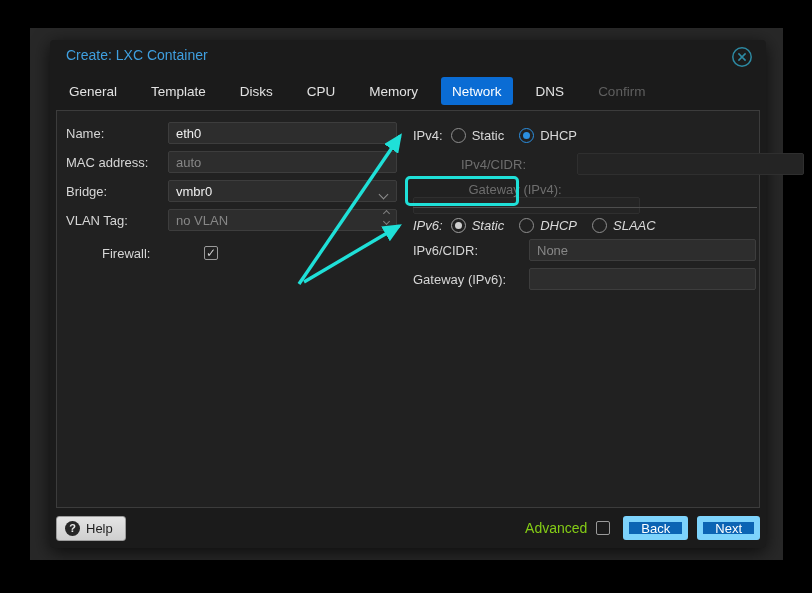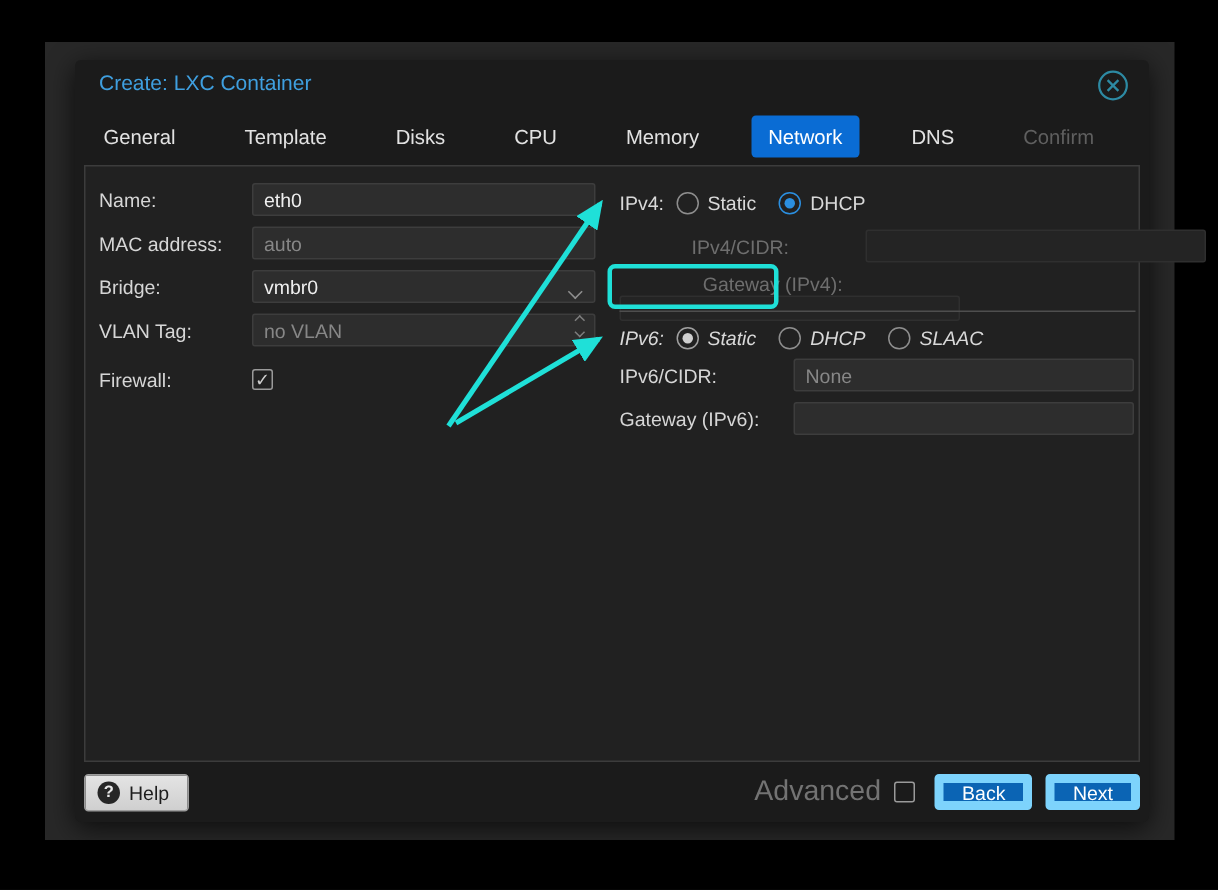--- a/index.html
+++ b/index.html
@@ -4,21 +4,21 @@
 <style>
   html,body{margin:0;padding:0;background:#000;}
   *{box-sizing:border-box;font-family:"Liberation Sans","DejaVu Sans",sans-serif;}
   #stage{position:relative;width:812px;height:593px;background:#000;overflow:hidden;}
   .backdrop{position:absolute;left:30px;top:28px;width:753px;height:532px;background:#282828;}
   .dialog{position:absolute;left:50px;top:40px;width:716px;height:508px;background:#1b1b1b;
           border-radius:4px;box-shadow:0 4px 18px rgba(0,0,0,.7);}
   .dlg-title{position:absolute;left:16px;top:7px;font-size:14px;color:#3f9fdf;}
   .close-btn{position:absolute;right:13px;top:6px;width:22px;height:22px;cursor:pointer;}
   
-  .tabbar{position:absolute;left:8px;top:37px;height:28px;display:flex;gap:24px;align-items:stretch;}
+  .tabbar{position:absolute;left:8px;top:37px;height:28px;display:flex;gap:12px;align-items:stretch;}
   .tab{padding:0 11px;display:flex;align-items:center;font-size:13.5px;color:#e2e2e2;border-radius:3px;cursor:pointer;}
   .tab.active{background:#0a6cd4;color:#fff;}
   .tab.disabled{color:#5f5f5f;cursor:default;}
   
   .panel{position:absolute;left:6px;top:70px;width:704px;height:398px;background:#212121;border:1px solid #3c3c3c;}
   .col-left{position:absolute;left:9px;top:0;width:340px;}
   .col-right{position:absolute;left:356px;top:0;width:345px;}
   .frow{position:absolute;display:flex;align-items:center;height:22px;}
   .flabel{width:102px;font-size:13px;color:#d6d6d6;flex:none;}
   .rlabel{width:116px;font-size:13px;color:#d6d6d6;flex:none;}
@@ -50,21 +50,21 @@
   .radio.sel-gray{border-color:#a0a0a0;}
   .radio.sel-gray::after{content:"";width:7px;height:7px;border-radius:50%;background:#cfcfcf;}
   .sep{position:absolute;left:356px;top:96px;width:344px;border-top:1px solid #4e4e4e;}
   
   .footer{position:absolute;left:6px;right:6px;bottom:7px;height:26px;display:flex;align-items:center;justify-content:space-between;}
   .help-btn{height:25px;padding:0 12px 0 8px;background:linear-gradient(#e4e4e4,#cfcfcf);border:1px solid #9c9c9c;
             border-radius:3px;display:flex;align-items:center;gap:6px;font-size:13px;color:#1d1d1d;cursor:pointer;}
   .help-icon{width:15px;height:15px;border-radius:50%;background:#262626;color:#e8e8e8;font-size:11px;font-weight:bold;
              display:flex;align-items:center;justify-content:center;}
   .footer-right{display:flex;align-items:center;gap:9px;}
-  .adv-label{font-size:19px;color:#737373;}
+  .adv-label{font-size:14px;color:#84cc16;}
   .btn-blue{min-width:57px;height:24px;background:#0b64b4;border:6px solid #7dd3fc;border-radius:3px;color:#fff;
             font-size:13px;display:flex;align-items:center;justify-content:center;padding:0 12px;cursor:pointer;}
   
   .annot-svg{position:absolute;left:0;top:0;pointer-events:none;}
   .hl-box{position:absolute;left:405px;top:176px;width:114px;height:30px;border:3px solid #1fe0d8;border-radius:5px;pointer-events:none;}
 </style>
 </head>
 <body>
 
 <div id="stage">
@@ -112,21 +112,21 @@
         <div class="frow" style="top:98px;">
           <span class="flabel">VLAN Tag:</span>
           <div style="position:relative;">
             <input class="tinput" placeholder="no VLAN" style="">
             <span class="spinner">
               <span class="chev up"></span>
               <span class="chev down"></span>
             </span>
           </div>
         </div>
-        <div class="frow" style="top:131px;">
+        <div class="frow" style="top:131px;margin-left:36px;">
           <span class="flabel">Firewall:</span>
           <span class="checkbox">✓</span>
         </div>
       </div>
 
       <div class="col-right">
         <div class="frow radio-row" style="top:13px;">
           <span class="radio-group-label">IPv4:</span>
           <span class="radio-item">
             <span class="radio"></span>

